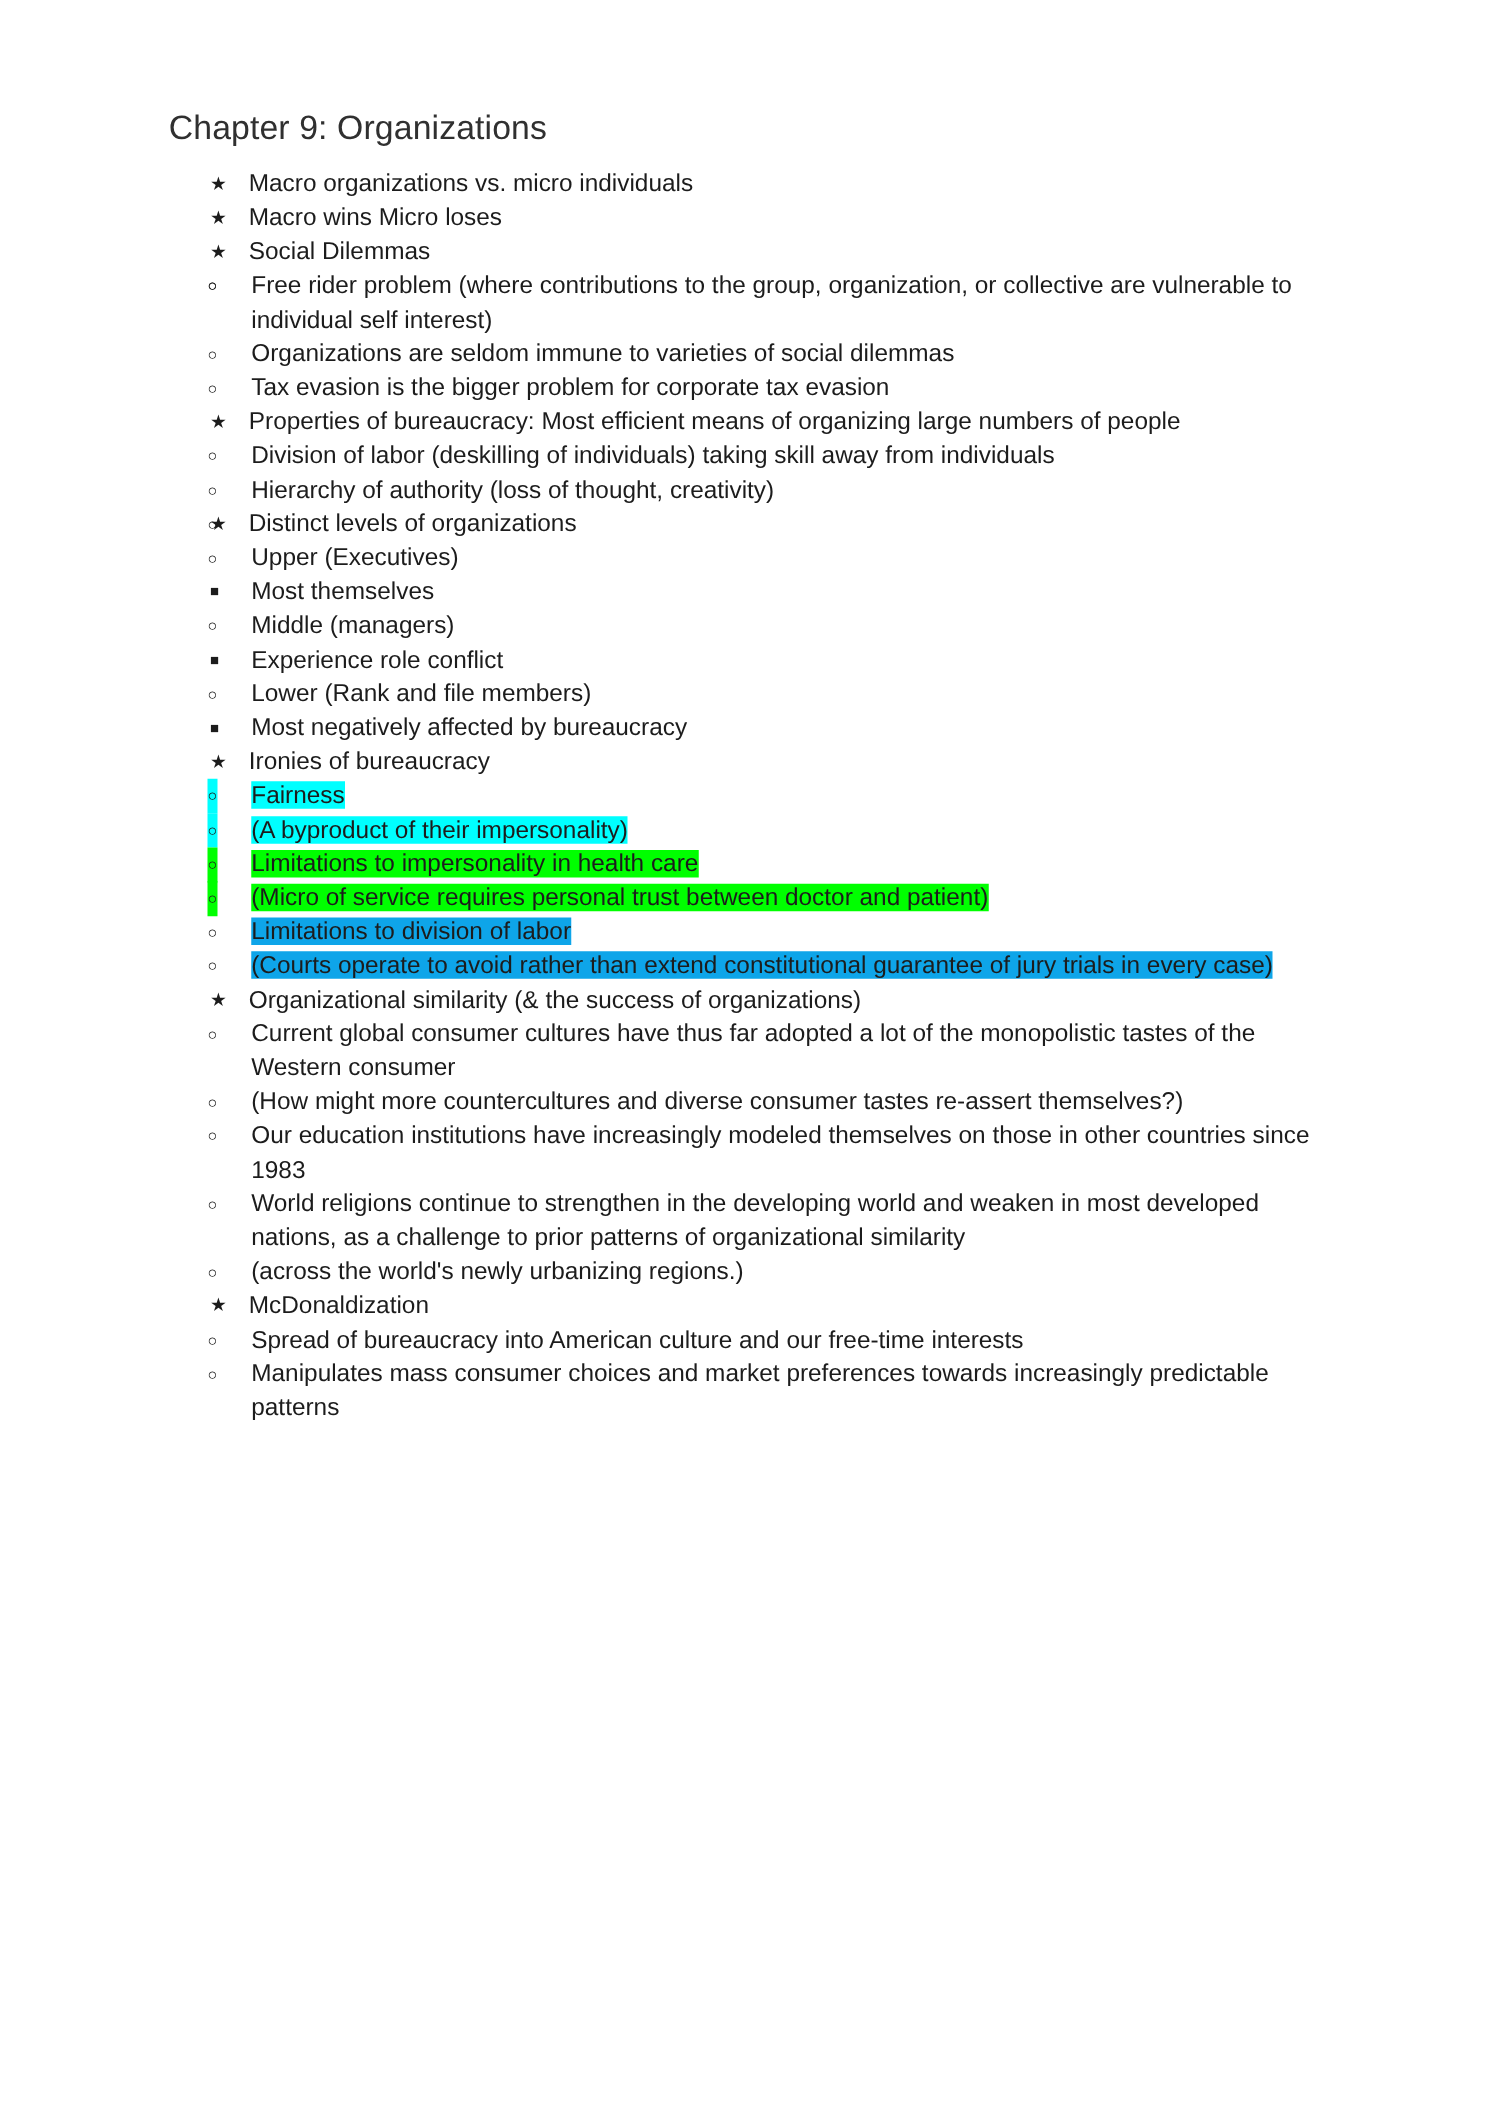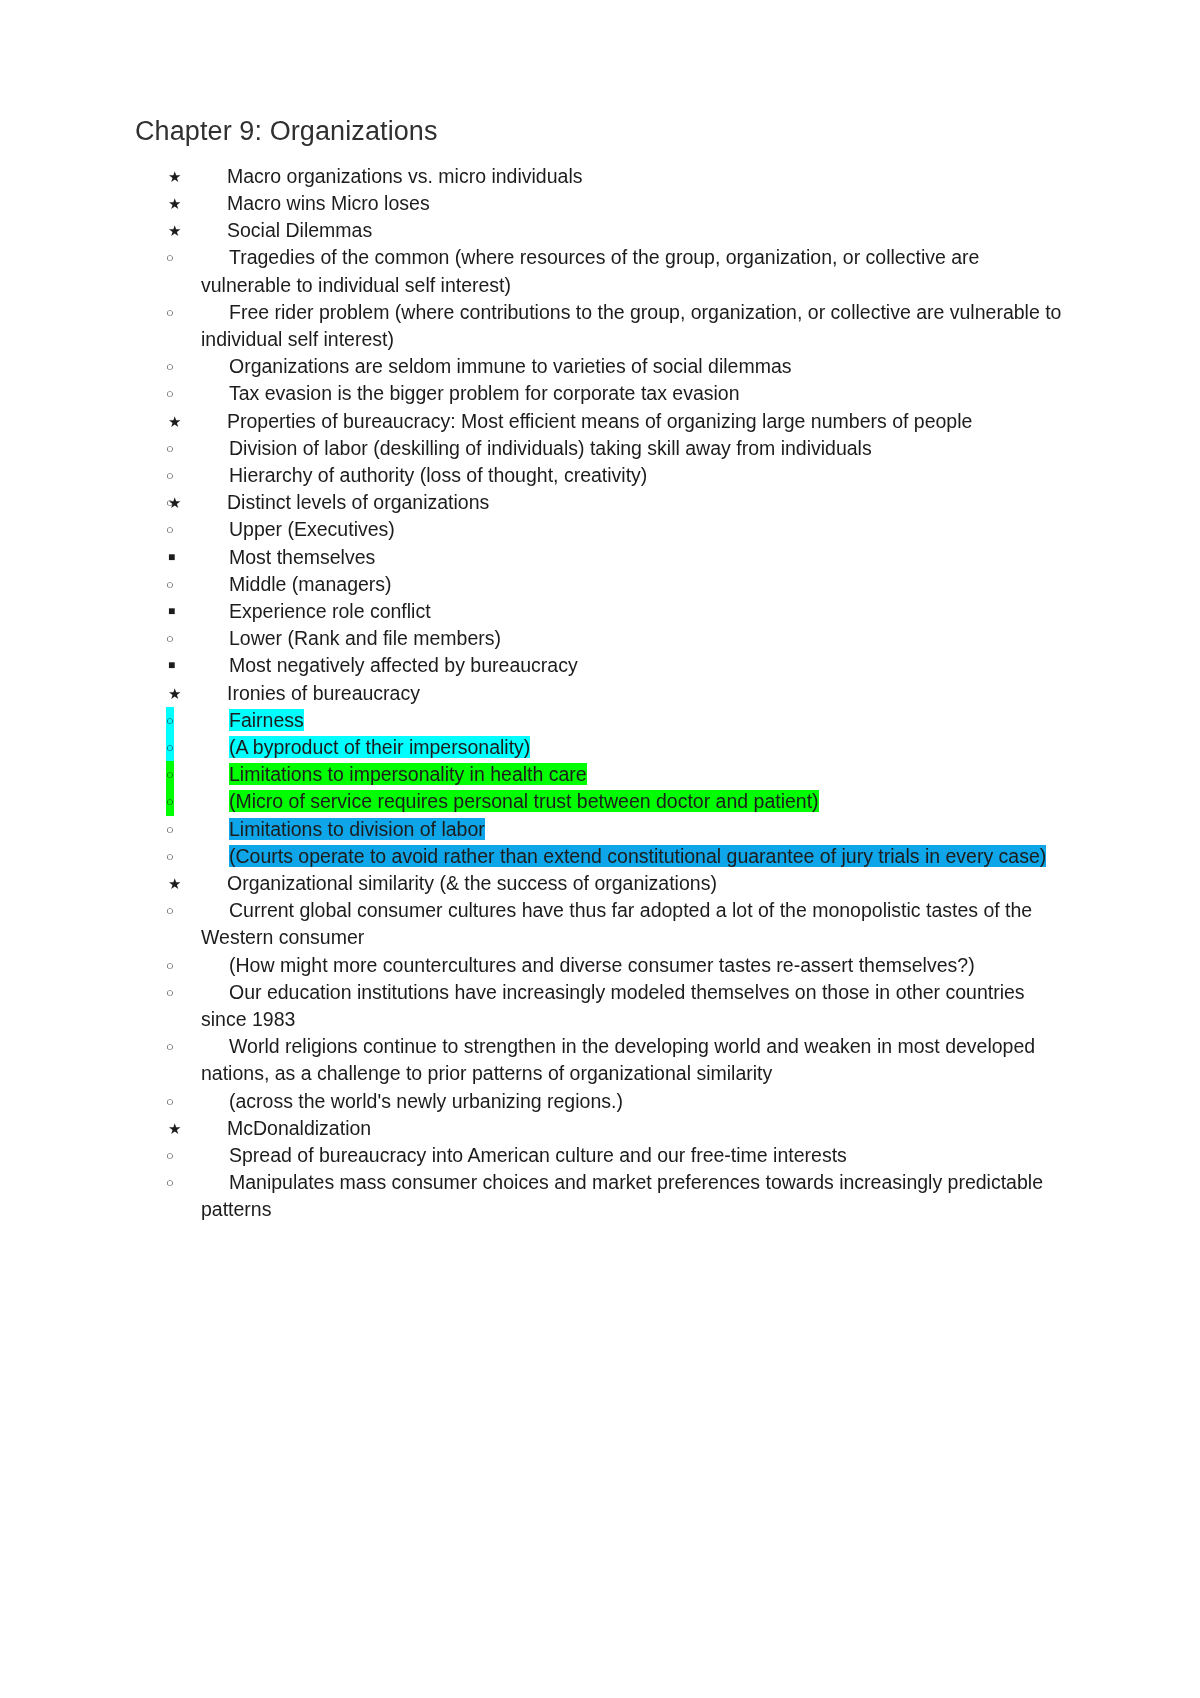--- a/index.html
+++ b/index.html
@@ -14,21 +14,21 @@
     color: #1a1a1a;
     -webkit-font-smoothing: none;
   }
 
   .page {
     position: relative;
     width: 1200px;
     height: 1698px;
     background: #ffffff;
     box-sizing: border-box;
-    padding: 115px 135px 0 135px;
+    padding: 86px 135px 0 135px;
   }
 
   .doc-title {
     font-size: 27px;
     font-weight: 400;
     color: #303030;
     margin: 0 0 14px 0;
     letter-spacing: 0.1px;
     line-height: 1.25;
   }
@@ -81,21 +81,21 @@
   }
   ul.lvl3 > li.item > .bullet {
     position: absolute;
     left: 33px;
     top: 0;
     font-size: 12px;
     line-height: 27px;
     color: #1c1c1c;
   }
 
-  .txt { display: inline; margin-left: 28px; }
+  .txt { display: inline; }
 
   
   li.hl-cyan > .bullet, li.hl-cyan > .txt { background-color: #00ffff; }
   li.hl-green > .bullet, li.hl-green > .txt { background-color: #00ff00; }
   li.hl-orange > .txt { background-color: #0ea5e9; }
   li.hl-orange > .bullet { background-color: transparent; }
 
   li.hl-cyan > .txt, li.hl-green > .txt, li.hl-orange > .txt {
     box-decoration-break: clone;
     -webkit-box-decoration-break: clone;
@@ -107,21 +107,21 @@
 <div class="page">
 
   <h1 class="doc-title">Chapter 9: Organizations</h1>
 
   <ul class="lvl1" id="outline-root">
       <li class="item"><span class="bullet">★</span><span class="txt">Macro organizations vs. micro individuals</span></li>
       <li class="item"><span class="bullet">★</span><span class="txt">Macro wins Micro loses</span></li>
       <li class="item"><span class="bullet">★</span><span class="txt">Social Dilemmas</span></li>
       <li class="subwrap">
         <ul class="lvl2">
-          <li class="item"><span class="bullet">○</span><span class="txt">Tragedies of the common (where resources of the group, organization, or collective are vulnerable to individual self interest)</span></li>
+          <li class="item"><span class="bullet">○</span></li>
           <li class="item"><span class="bullet">○</span><span class="txt">Free rider problem (where contributions to the group, organization, or collective are vulnerable to individual self interest)</span></li>
           <li class="item"><span class="bullet">○</span><span class="txt">Organizations are seldom immune to varieties of social dilemmas</span></li>
           <li class="item"><span class="bullet">○</span><span class="txt">Tax evasion is the bigger problem for corporate tax evasion</span></li>
         </ul>
       </li>
       <li class="item"><span class="bullet">★</span><span class="txt">Properties of bureaucracy: Most efficient means of organizing large numbers of people</span></li>
       <li class="subwrap">
         <ul class="lvl2">
           <li class="item"><span class="bullet">○</span><span class="txt">Division of labor (deskilling of individuals) taking skill away from individuals</span></li>
           <li class="item"><span class="bullet">○</span><span class="txt">Hierarchy of authority (loss of thought, creativity)</span></li>

